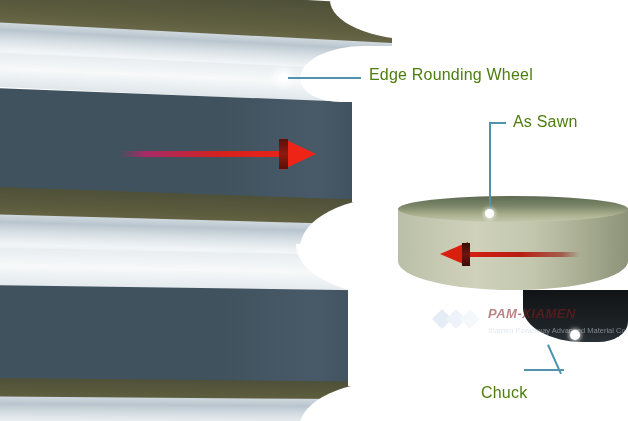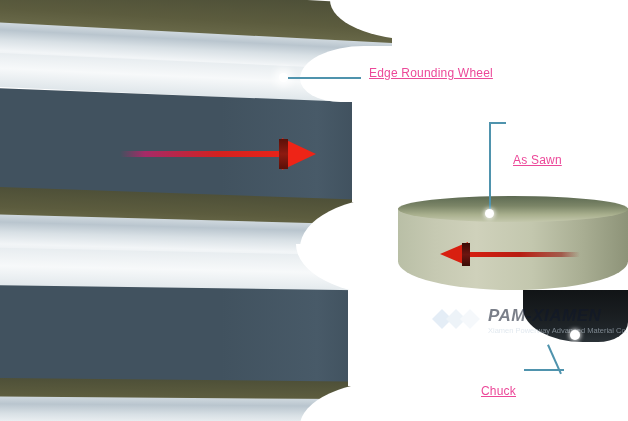--- a/index.html
+++ b/index.html
@@ -52,28 +52,28 @@
     background:linear-gradient(90deg,#b9bfa6 0%,#c6c9b2 16%,#cfd1bb 34%,#c3c7ae 58%,#a9ae93 80%,#8d9378 100%);
     border-bottom-left-radius:120px 30px;
     border-bottom-right-radius:120px 30px;
   }
   #wafer-top{
     position:absolute;left:6px;top:10px;width:230px;height:26px;border-radius:50%;
     background:linear-gradient(180deg,#5d6a52 0%,#7b8567 38%,#a9b08e 72%,#c4c8ad 100%);
   }
 
   
-  .label{position:absolute;color:#ec4899;font-size:12px;letter-spacing:.2px;white-space:pre;text-decoration:underline;}
+  .label{position:absolute;color:#4d7c0f;font-size:16px;letter-spacing:.2px;white-space:pre;}
   .leader{position:absolute;background:#4f93ad;}
   .dot{position:absolute;border-radius:50%;background:#ffffff;}
 
   
   #watermark{position:absolute;left:432px;top:306px;width:196px;height:32px;opacity:.55;}
-  #wm-text{position:absolute;left:56px;top:0;font-size:17px;font-weight:bold;font-style:italic;
-           color:#0f172a;letter-spacing:.5px;white-space:nowrap;}
+  #wm-text{position:absolute;left:56px;top:0;font-size:13px;font-weight:bold;font-style:italic;
+           color:#7f1d1d;letter-spacing:.5px;white-space:nowrap;}
   #wm-sub{position:absolute;left:56px;top:20px;font-size:7.5px;color:#c9d6e2;white-space:nowrap;}
 </style>
 </head>
 <body>
 
 <div id="stage">
 
   <div id="wheel">
 
     <div class="band olive" style="top:-6px;width:420px;height:46px;transform:skewY(3.2deg);"></div>
@@ -144,21 +144,21 @@
 
   <div class="dot" style="left:279px;top:73px;width:9px;height:9px;
               box-shadow:0 0 9px 4px rgba(255,255,255,.95);"></div>
   <div class="leader" style="left:288px;top:77px;width:73px;height:1.6px;"></div>
   <div class="label" style="left:369px;top:66px;">Edge Rounding Wheel</div>
 
   <div class="leader" style="left:489px;top:122px;width:1.6px;height:90px;"></div>
   <div class="leader" style="left:489px;top:122px;width:17px;height:1.6px;"></div>
   <div class="dot" style="left:485px;top:209px;width:9px;height:9px;
               box-shadow:0 0 4px 1px rgba(255,255,255,.8);"></div>
-  <div class="label" style="left:513px;top:113px;margin-top:40px;">As Sawn</div>
+  <div class="label" style="left:513px;top:113px;">As Sawn</div>
 
   <div class="leader" style="left:524px;top:369px;width:40px;height:1.6px;"></div>
   <div class="leader" style="left:560px;top:342px;width:1.8px;height:32px;
               transform:rotate(-24deg);transform-origin:bottom center;"></div>
   <div class="dot" style="left:570px;top:330px;width:10px;height:10px;
               box-shadow:0 0 4px 1px rgba(255,255,255,.85);"></div>
   <div class="label" style="left:481px;top:384px;">Chuck</div>
 
 </div>
 

